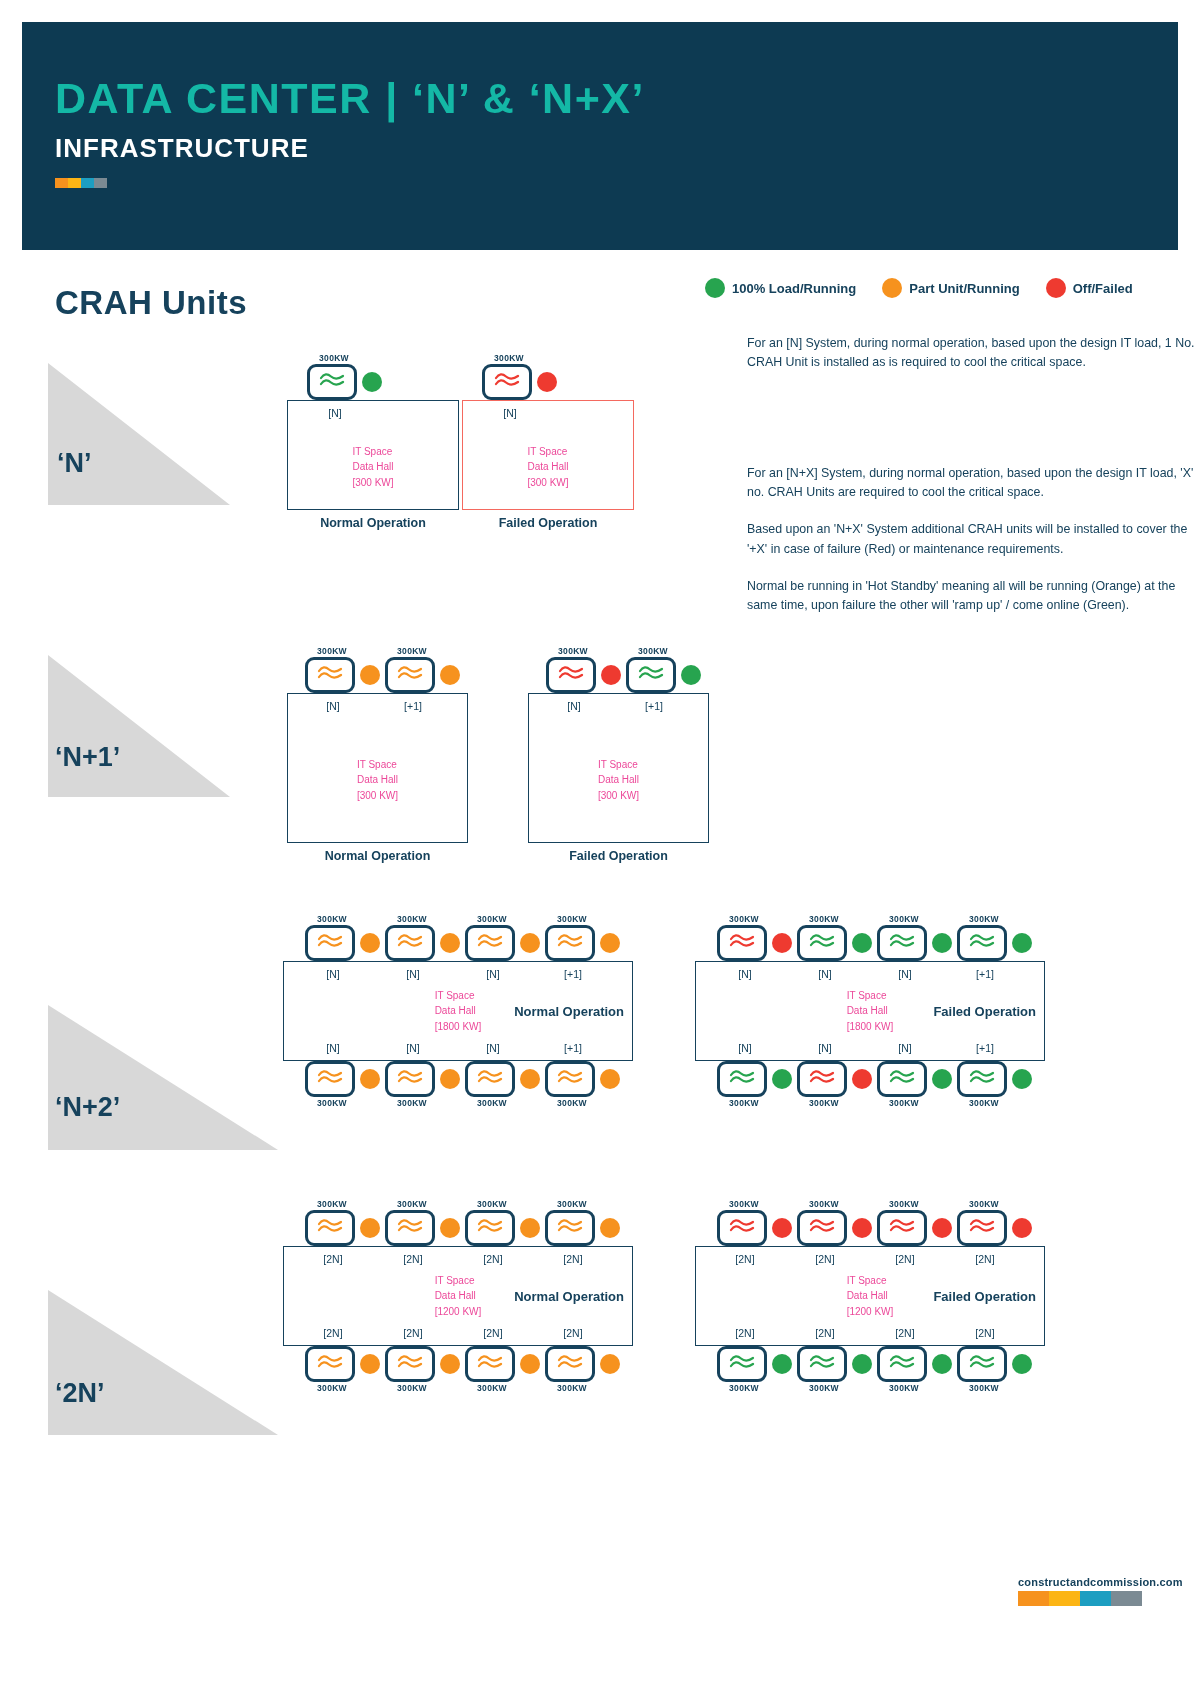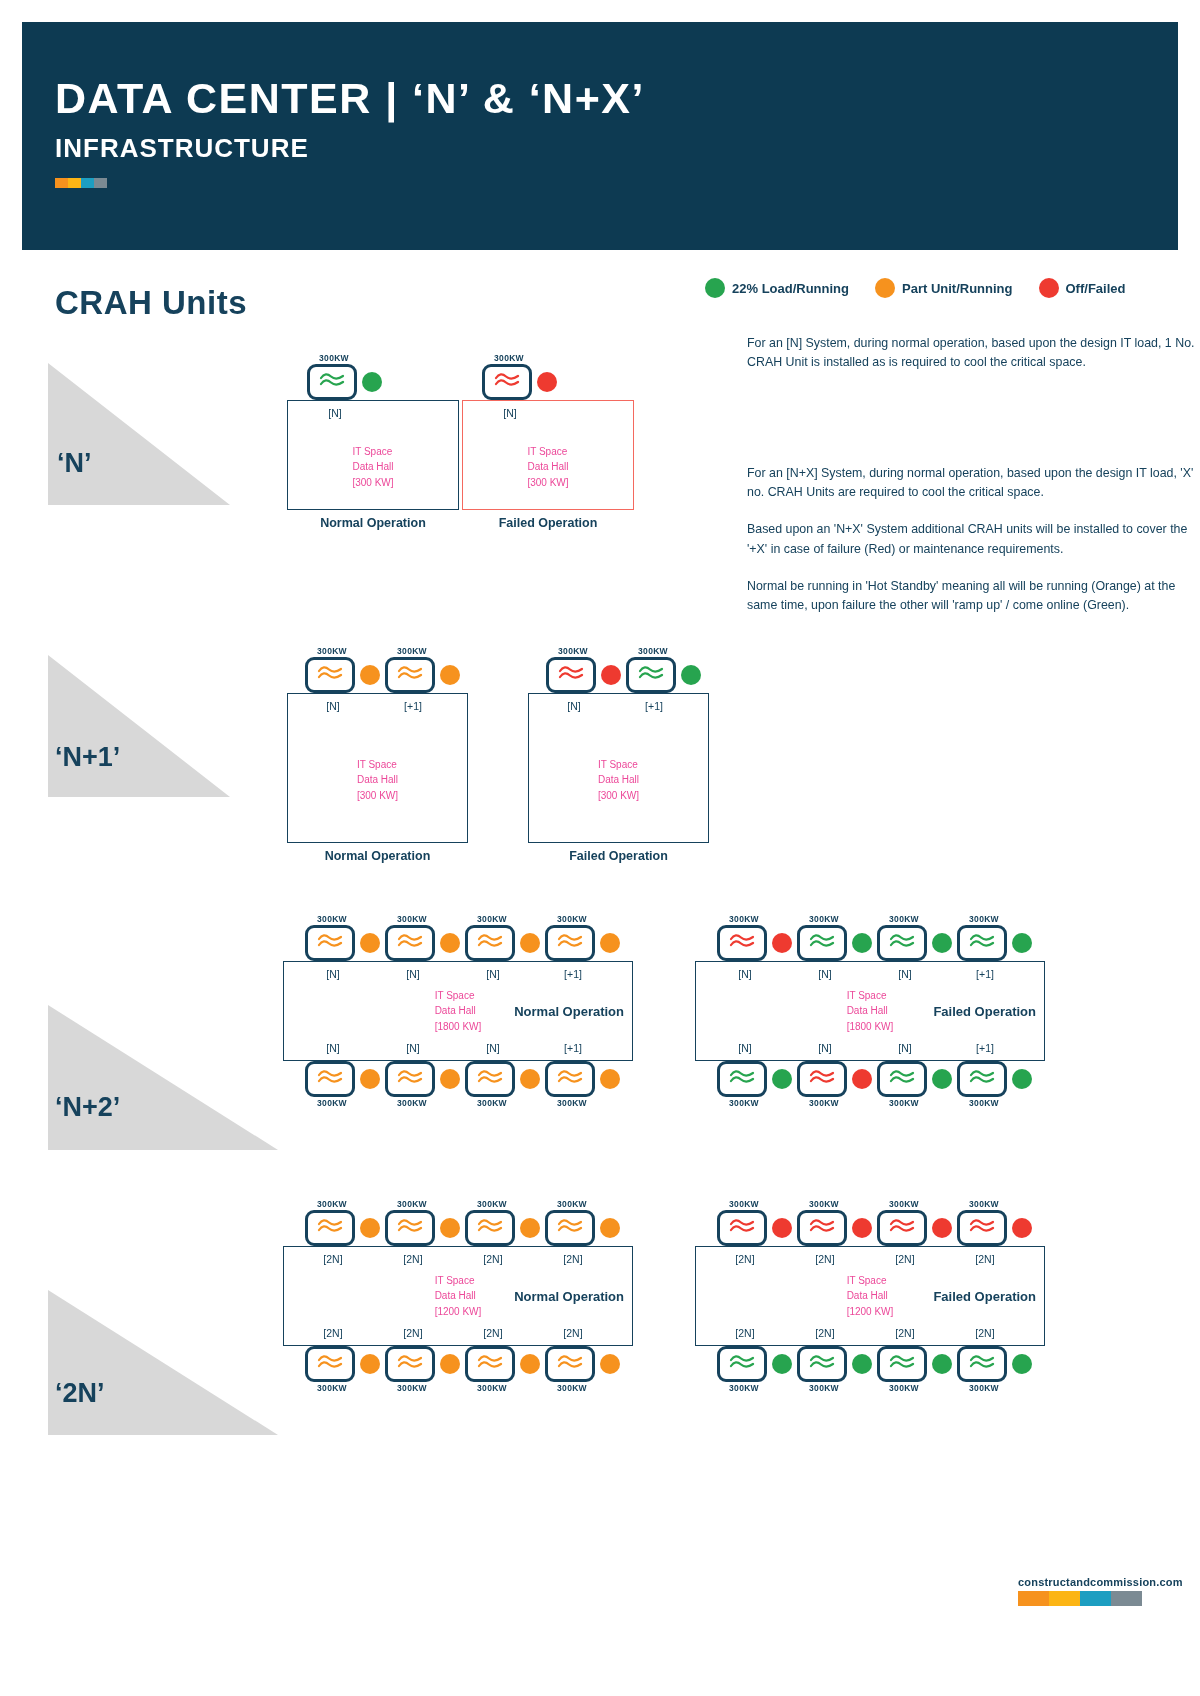--- a/index.html
+++ b/index.html
@@ -2,21 +2,21 @@
 <html><head>
 <meta charset="utf-8">
 <style>
   html,body{margin:0;padding:0;background:#fff;}
   .page{position:relative;width:1200px;height:1696px;background:#ffffff;
         font-family:"Liberation Sans",sans-serif;overflow:hidden;}
 
   
   .header{position:absolute;left:22px;top:22px;width:1156px;height:228px;
           background:#0d3a52;box-sizing:border-box;padding:52px 0 0 33px;}
-  .header h1{margin:0;color:#ffffff;font-size:43px;font-weight:800;letter-spacing:1.5px;}
+  .header h1{margin:0;color:#14b8a6;font-size:43px;font-weight:800;letter-spacing:1.5px;}
   .header h2{margin:10px 0 0 0;color:#fff;font-size:26px;font-weight:800;letter-spacing:1px;}
   .accent-row{margin-top:14px;font-size:0;}
   .accent-row .seg{display:inline-block;width:13px;height:10px;}
 
   
   .page-title{position:absolute;left:55px;top:284px;color:#16425c;
               font-size:33px;font-weight:800;letter-spacing:.5px;}
   .legend{position:absolute;left:705px;top:278px;display:flex;gap:26px;align-items:center;}
   .legend-item{display:flex;align-items:center;gap:7px;}
   .ldot{width:20px;height:20px;border-radius:50%;display:inline-block;}
@@ -77,21 +77,21 @@
   <div class="header">
     <h1>DATA CENTER | ‘N’ &amp; ‘N+X’</h1>
     <h2>INFRASTRUCTURE</h2>
     <div class="accent-row"><span class="seg" style="background: rgb(246, 146, 30);"></span><span class="seg" style="background: rgb(252, 181, 21);"></span><span class="seg" style="background: rgb(29, 158, 193);"></span><span class="seg" style="background: rgb(123, 138, 147);"></span></div>
   </div>
 
   <div class="page-title">CRAH Units</div>
   <div class="legend">
     <div class="legend-item">
       <span class="ldot" style="background: rgb(39, 164, 79);"></span>
-      <span class="llabel">22% Load/Running</span>
+      <span class="llabel">100% Load/Running</span>
     </div>
     <div class="legend-item">
       <span class="ldot" style="background: rgb(246, 146, 30);"></span>
       <span class="llabel">Part Unit/Running</span>
     </div>
     <div class="legend-item">
       <span class="ldot" style="background: rgb(238, 58, 48);"></span>
       <span class="llabel">Off/Failed</span>
     </div>
   </div>

